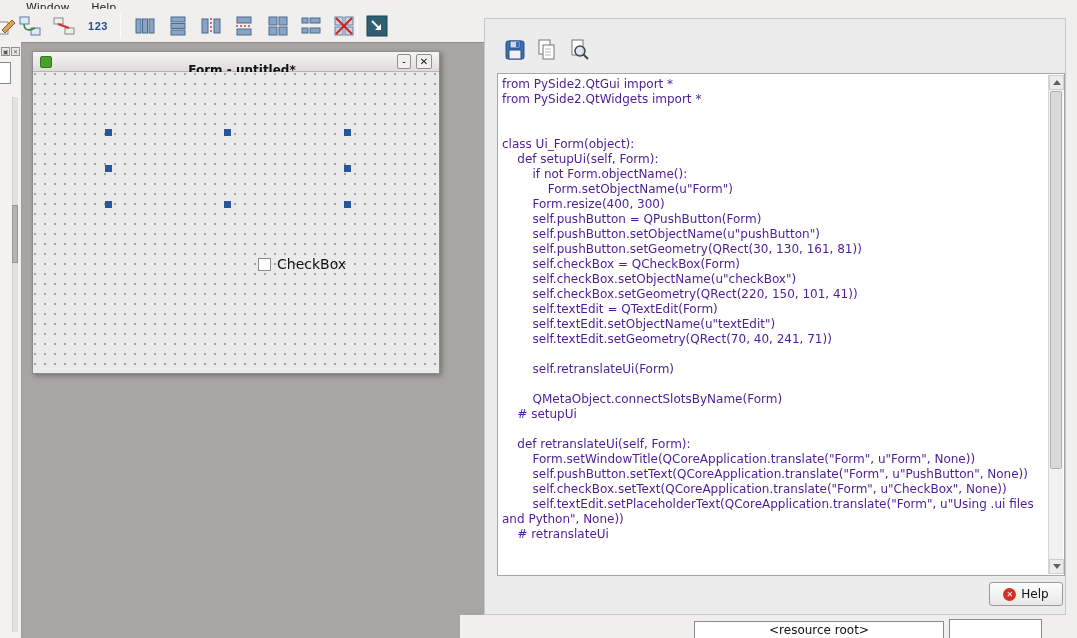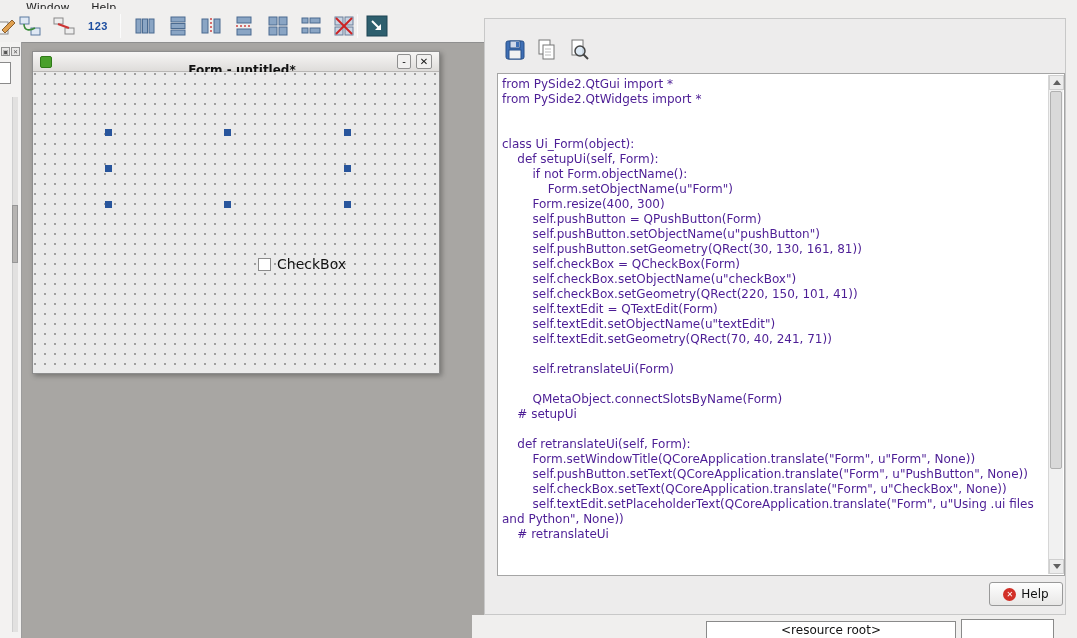--- a/index.html
+++ b/index.html
@@ -79,21 +79,21 @@
   .sb-thumb { position:absolute; left:1px; top:16px; width:12px; height:378px; background:#d9d9d9; border:1px solid #b0b0b0; border-radius:2px; cursor:pointer; }
 
   .close-btn { position:absolute; left:504px; top:563px; width:74px; height:24px; background:linear-gradient(#fefefe,#e8e7e6);
                border:1px solid #999; border-radius:3px; display:flex; align-items:center; justify-content:center; gap:5px;
                font-family:inherit; font-size:12px; color:#111; cursor:pointer; }
   .close-x-icon { display:inline-block; width:13px; height:13px; border-radius:50%; background:#d22f27; color:#fff;
                   font-size:8px; line-height:13px; font-weight:bold; text-align:center; }
 
   
   .right-strip { position:absolute; left:1066px; top:0; width:11px; height:638px; background:#f0efee; }
-  .bottom-strip { position:absolute; left:472px; top:615px; width:582px; height:23px; background:#f0efee; }
+  .bottom-strip { position:absolute; left:460px; top:615px; width:582px; height:23px; background:#f0efee; }
   .res-box { position:absolute; left:234px; top:6px; width:250px; height:17px; background:#fff; border:1px solid #8a8a8a;
              border-bottom:none; display:flex; justify-content:center; font-size:12px; color:#111; cursor:pointer; }
   .res-box span{ margin-top:1px; }
   .res-box2 { position:absolute; left:489px; top:4px; width:93px; height:19px; background:#fff; border:1px solid #8a8a8a; border-bottom:none; }
 
   svg { display:block; }
 </style>
 </head>
 <body>
 

